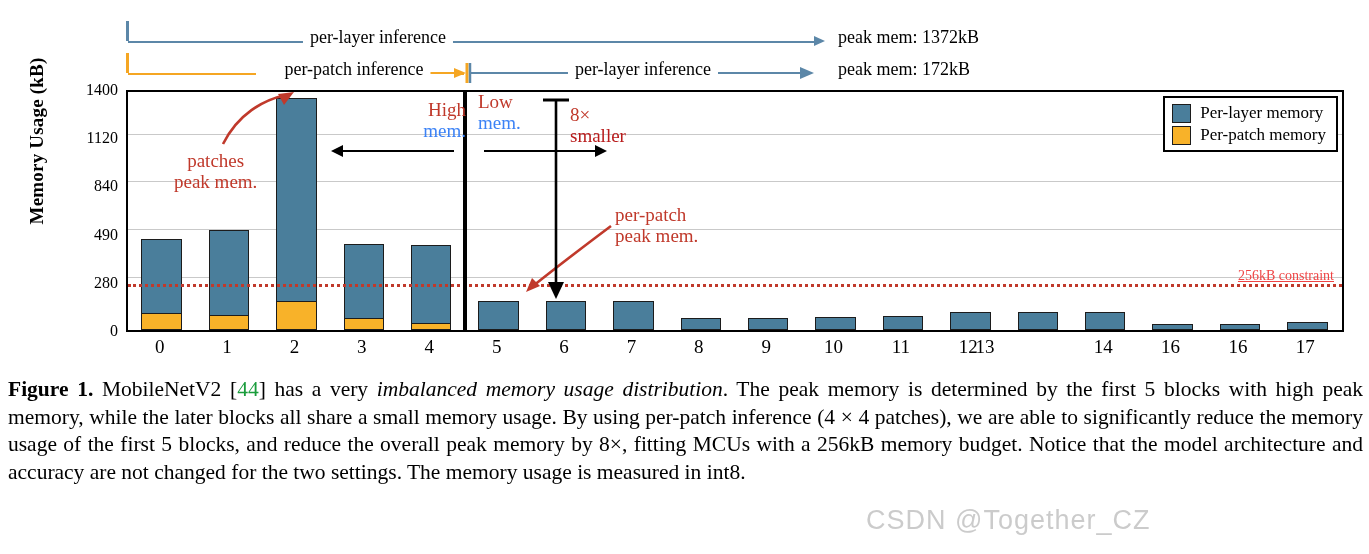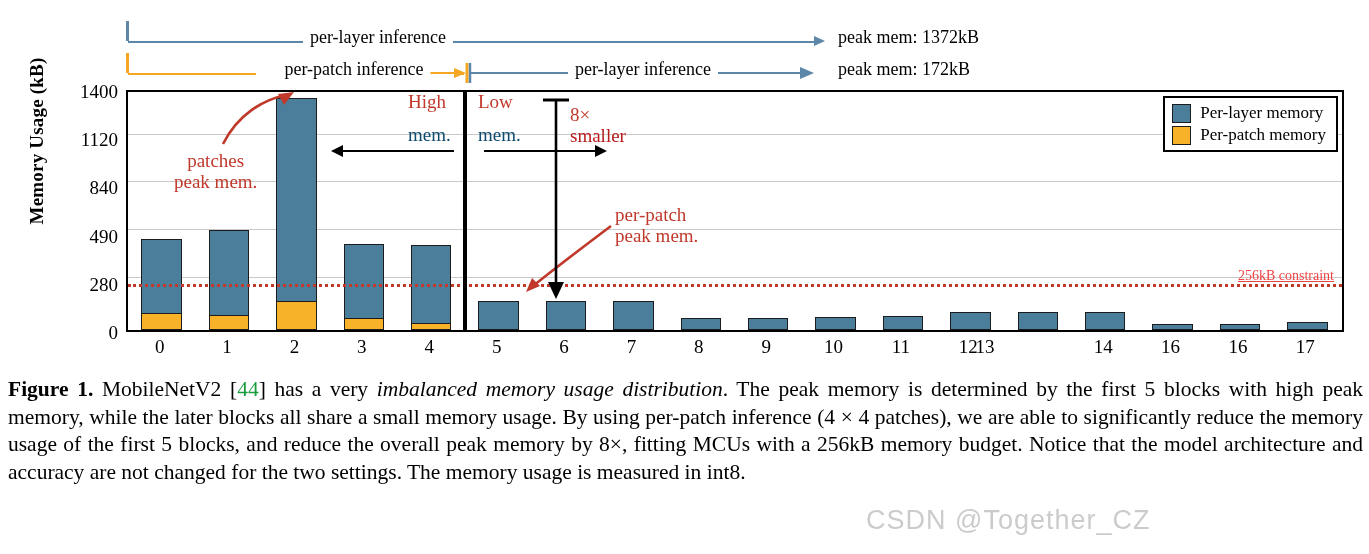--- a/index.html
+++ b/index.html
@@ -17,21 +17,21 @@
 
   
   #ylabel{
     position:absolute;left:-88px;top:130px;width:250px;
     transform:rotate(-90deg);
     font-weight:bold;font-size:19px;text-align:center;
     letter-spacing:.2px;
   }
   .ytick{
     position:absolute;right:0;width:70px;text-align:right;
-    font-size:19px;line-height:1;
+    font-size:16px;line-height:1;
   }
   #yticks{position:absolute;left:40px;top:0;width:78px;height:375px;}
 
   
   #plot{
     position:absolute;left:126px;top:90px;
     width:1218px;height:242px;
     border:2.5px solid #000;
     box-sizing:border-box;
     background:#fff;
@@ -84,21 +84,21 @@
   .leg-swatch{width:17px;height:17px;border:1.4px solid #1c1c1c;margin-right:9px;}
   .leg-text{font-size:17px;white-space:nowrap;}
 
   
   .red-anno{position:absolute;color:#c0392b;font-size:19px;line-height:1.12;white-space:nowrap;}
   .blk-anno{position:absolute;font-size:19px;line-height:1.12;white-space:nowrap;}
 
   
   .hl{position:absolute;font-size:19px;line-height:1.1;}
   .hl .hd{color:#c0392b;}
-  .hl .md{color:#0c4a6e;margin-top:12px;}
+  .hl .md{color:#3b82f6;}
 
   
   .harrow{position:absolute;height:2px;background:#000;}
   .harrow:after{content:"";position:absolute;top:-5px;width:0;height:0;
     border-top:6px solid transparent;border-bottom:6px solid transparent;}
   .harrow.left:after{left:-11px;border-right:12px solid #000;}
   .harrow.right:after{right:-11px;border-left:12px solid #000;}
 
   
   #caption{
@@ -296,21 +296,21 @@
       <div>per-patch</div>
       <div>peak mem.</div>
     </div>
     <svg style="position:absolute;left:0;top:0;width:100%;height:100%;overflow:visible;">
       <path d="M 483 134 C 455 155 425 178 405 194" stroke="#c0392b" stroke-width="2.6" fill="none"></path>
       <polygon points="398,200 412,194 404,186" fill="#c0392b"></polygon>
     </svg>
 
     <div id="constraint-label" style="right:8px;bottom:46px;">256kB constraint</div>
 
-    <div class="hl" style="left:280px;top:0px;width:58px;">
+    <div class="hl" style="left:280px;top:8px;text-align:right;width:58px;">
       <div class="hd">High</div>
       <div class="md">mem.</div>
     </div>
     <div class="hl" style="left:350px;top:0px;text-align:left;width:62px;">
       <div class="hd">Low</div>
       <div class="md">mem.</div>
     </div>
 
     <div class="harrow left" style="left:214px;width:112px;top:58px;"></div>
     <div class="harrow right" style="left:356px;width:112px;top:58px;"></div>

